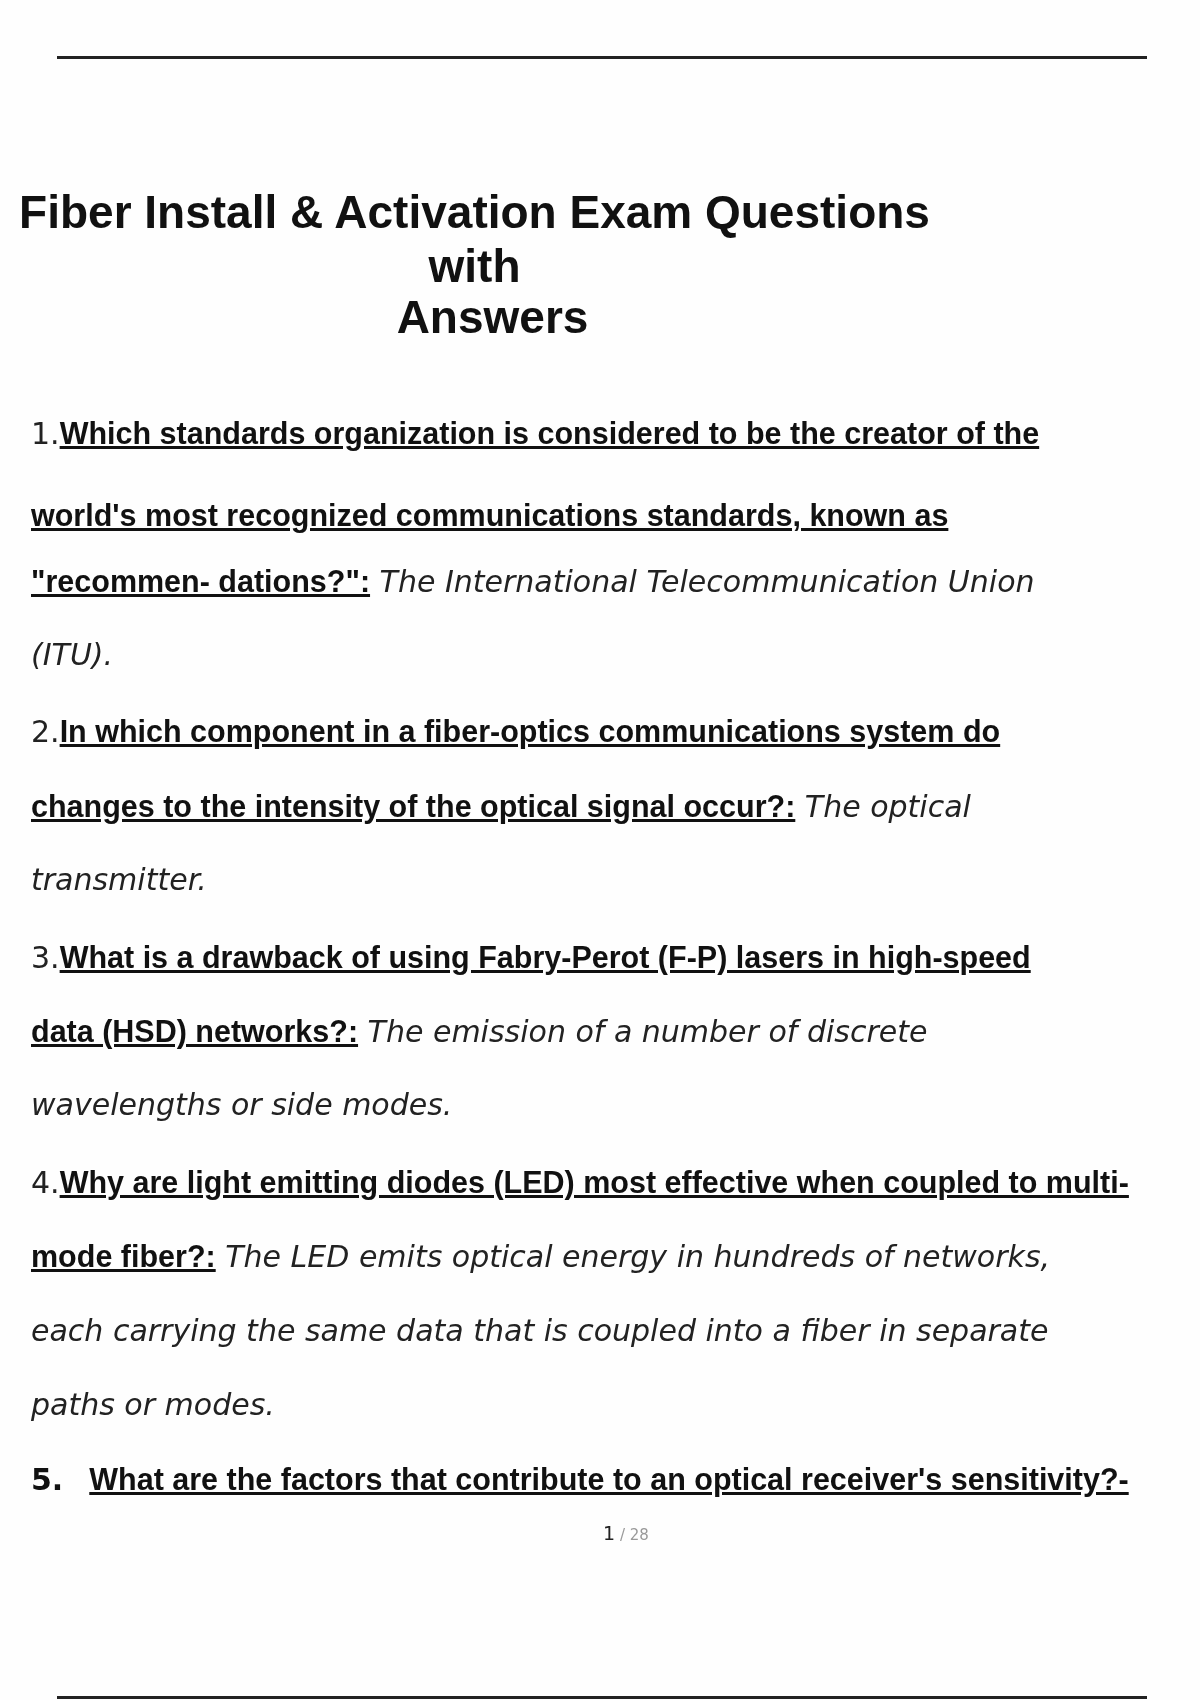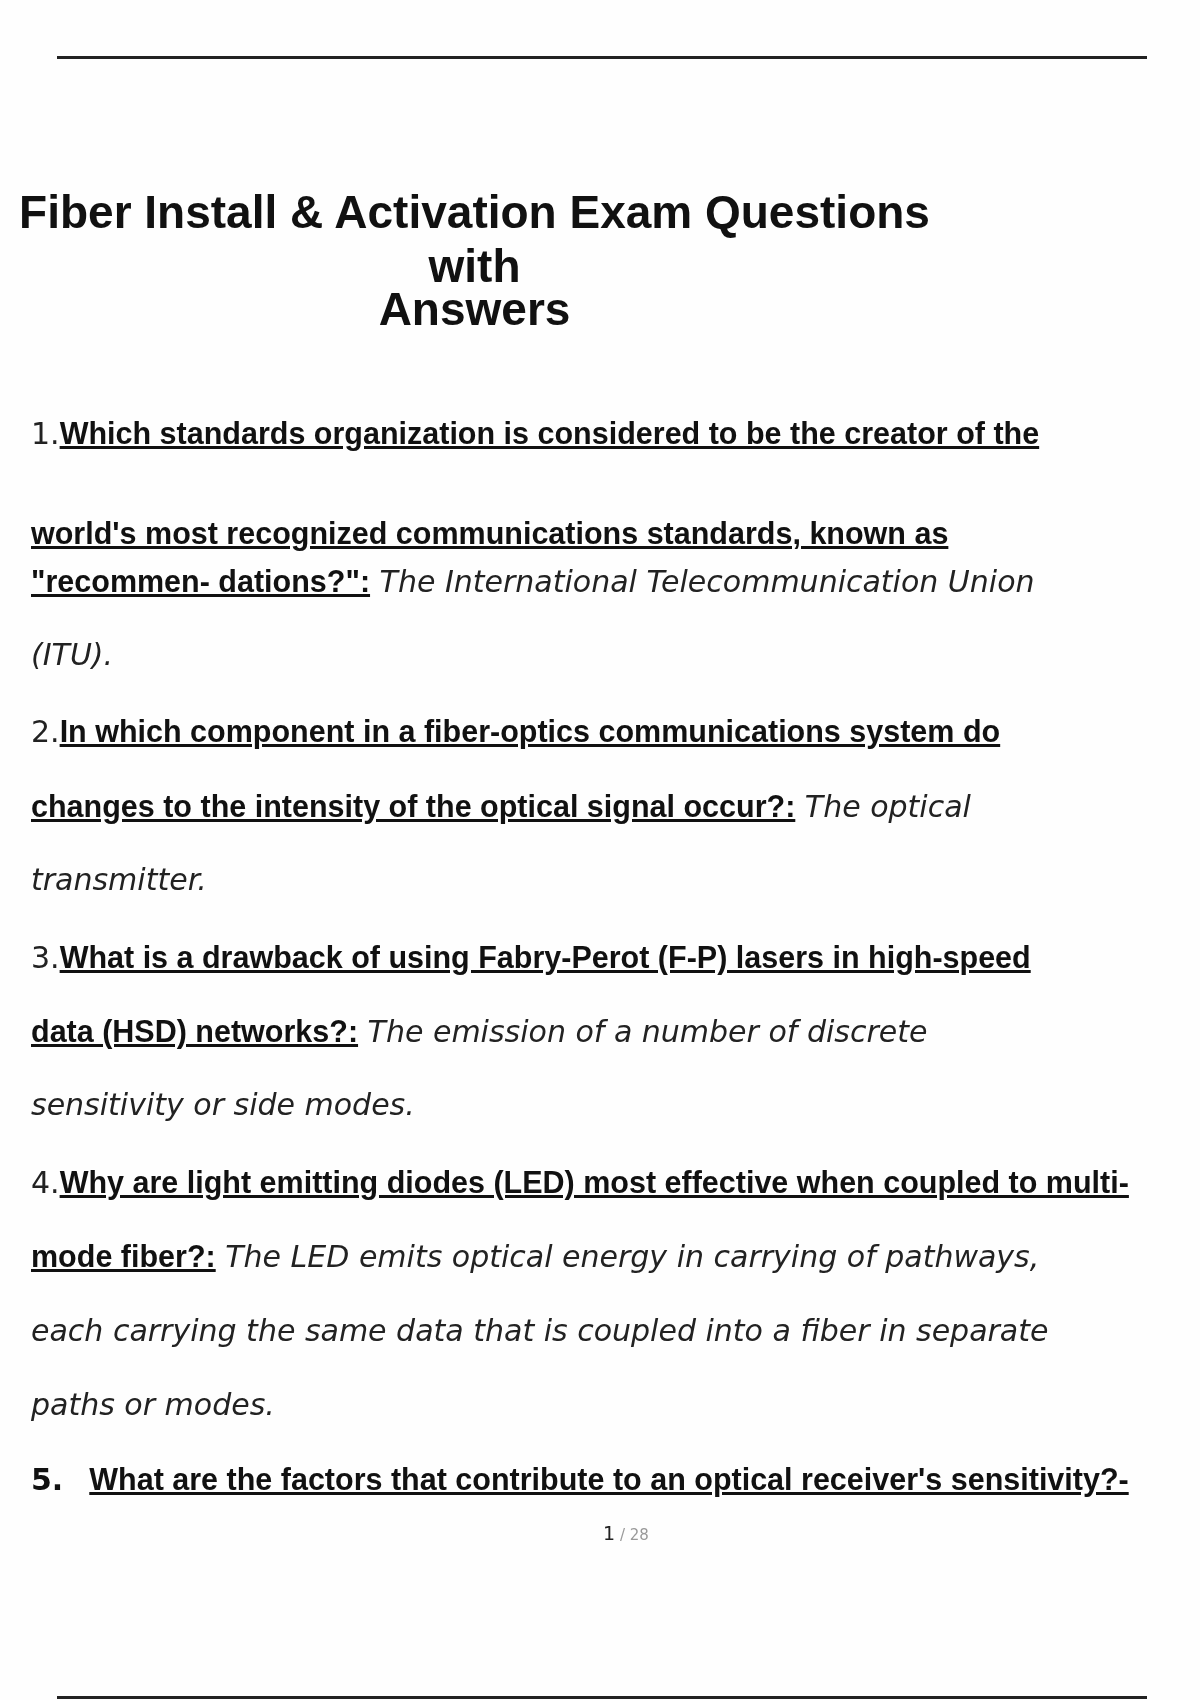--- a/index.html
+++ b/index.html
@@ -3,21 +3,21 @@
   <meta charset="utf-8">
   <style>
     html, body { margin: 0; padding: 0; background: #fefefe; }
     body { width: 1200px; height: 1700px; position: relative; overflow: hidden; color: #111; }
     .rule { position: absolute; left: 57px; width: 1090px; height: 3px; background: #222; }
     .rule.top { top: 56px; }
     .rule.bottom { top: 1696px; }
     .title { position: absolute; left: 0; width: 949px; text-align: center;
              font-family: "Liberation Sans", sans-serif; font-weight: bold; font-size: 46px; color: #111; }
     .title.l1 { top: 185px; }
-    .title.l2 { top: 282px; }
+    .title.l2 { top: 290px; padding-left: 18px; }
     .line { position: absolute; left: 31px; white-space: nowrap; font-size: 30px; line-height: 40px; }
     .num { font-family: "DejaVu Sans", sans-serif; font-weight: normal; color: #222; }
     .q { font-family: "Liberation Sans", sans-serif; font-weight: bold; color: #111; font-size: 30.5px; text-decoration: underline; }
     .a { font-family: "DejaVu Sans", sans-serif; font-weight: normal; color: #222; font-size: 30px; font-style: italic; }
     .num5 { font-family: "DejaVu Sans", sans-serif; font-weight: bold; color: #111; font-size: 30px; margin-right: 26px; }
     .pager { position: absolute; top: 1522px; left: 0; width: 1180px; text-align: center;
              font-family: "DejaVu Sans", sans-serif; padding-left: 36px; }
     .pager .cur { font-size: 19px; color: #222; }
     .pager .tot { font-size: 15px; color: #999; }
   </style>
@@ -25,21 +25,21 @@
 <body>
 
 <div class="rule top"></div>
 
 <div class="title l1">Fiber Install &amp; Activation Exam Questions with</div>
 <div class="title l2">Answers</div>
 
 <div class="line" style="top:413px">
   <span class="num">1.</span><span class="q">Which standards organization is considered to be the creator of the</span>
 </div>
-<div class="line" style="top:513px">
+<div class="line" style="top:495px">
   <span class="q">world's most recognized communications standards, known as</span>
 </div>
 <div class="line" style="top:561px">
   <span class="q">"recommen- dations?":</span><span class="a"> The International Telecommunication Union</span>
 </div>
 <div class="line" style="top:635px">
   <span class="a">(ITU).</span>
 </div>
 
 <div class="line" style="top:711px">
@@ -52,28 +52,28 @@
   <span class="a">transmitter.</span>
 </div>
 
 <div class="line" style="top:937px">
   <span class="num">3.</span><span class="q">What is a drawback of using Fabry-Perot (F-P) lasers in high-speed</span>
 </div>
 <div class="line" style="top:1011px">
   <span class="q">data (HSD) networks?:</span><span class="a"> The emission of a number of discrete</span>
 </div>
 <div class="line" style="top:1085px">
-  <span class="a">sensitivity or side modes.</span>
+  <span class="a">wavelengths or side modes.</span>
 </div>
 
 <div class="line" style="top:1162px">
   <span class="num">4.</span><span class="q">Why are light emitting diodes (LED) most effective when coupled to multi-</span>
 </div>
 <div class="line" style="top:1236px">
-  <span class="q">mode fiber?:</span><span class="a"> The LED emits optical energy in carrying of pathways,</span>
+  <span class="q">mode fiber?:</span><span class="a"> The LED emits optical energy in hundreds of networks,</span>
 </div>
 <div class="line" style="top:1311px">
   <span class="a">each carrying the same data that is coupled into a fiber in separate</span>
 </div>
 <div class="line" style="top:1385px">
   <span class="a">paths or modes.</span>
 </div>
 
 <div class="line" style="top:1459px">
   <span class="num5">5.</span><span class="q">What are the factors that contribute to an optical receiver's sensitivity?-</span>

